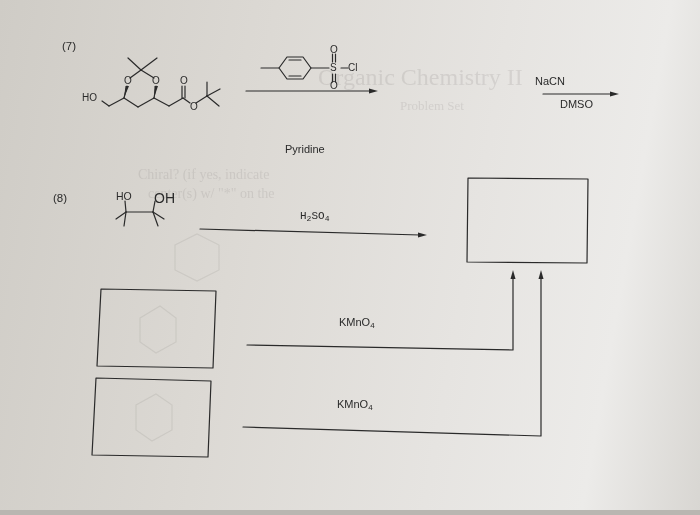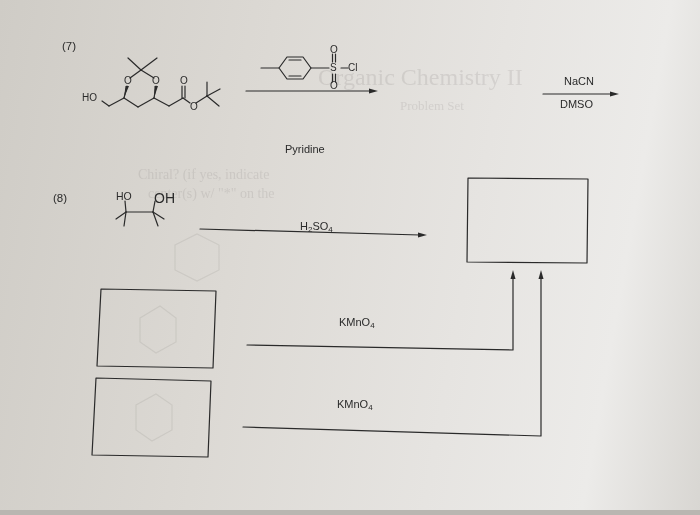--- a/index.html
+++ b/index.html
@@ -125,25 +125,25 @@
   <div class="lbl" style="left:152px;top:75px;font-size:10px;">O</div>
   <div class="lbl" style="left:180px;top:75px;font-size:10px;">O</div>
   <div class="lbl" style="left:190px;top:101px;font-size:10px;">O</div>
 
   <div class="lbl" style="left:330px;top:62px;font-size:10px;">S</div>
   <div class="lbl" style="left:330px;top:44px;font-size:10px;">O</div>
   <div class="lbl" style="left:330px;top:80px;font-size:10px;">O</div>
   <div class="lbl" style="left:348px;top:62px;font-size:10px;text-align:right;">Cl</div>
   <div class="lbl" style="left:285px;top:98px;margin-top:45px;">Pyridine</div>
 
-  <div class="lbl" style="left:564px;top:75px;text-align:right;">NaCN</div>
+  <div class="lbl" style="left:535px;top:75px;text-align:right;">NaCN</div>
   <div class="lbl" style="left:560px;top:98px;text-align:right;">DMSO</div>
 
   <div class="lbl num" style="left:53px;top:192px;">(8)</div>
   <div class="lbl" style="left:116px;top:190px;font-size:10.5px;">HO</div>
   <div class="lbl" style="left:154px;top:190px;font-size:14px;">OH</div>
 
-  <div class="lbl" style="left:300px;top:220px;"><span>H</span><sub>2</sub><span>SO</span><sub>4</sub></div>
+  <div class="lbl" style="left:300px;top:210px;font-family:Liberation Mono, monospace;"><span>H</span><sub>2</sub><span>SO</span><sub>4</sub></div>
 
   <div class="lbl" style="left:339px;top:316px;"><span>KMnO</span><sub>4</sub></div>
   <div class="lbl" style="left:337px;top:398px;"><span>KMnO</span><sub>4</sub></div>
 </div>
 <div class="bottom-strip"></div>
 
 </body></html>

